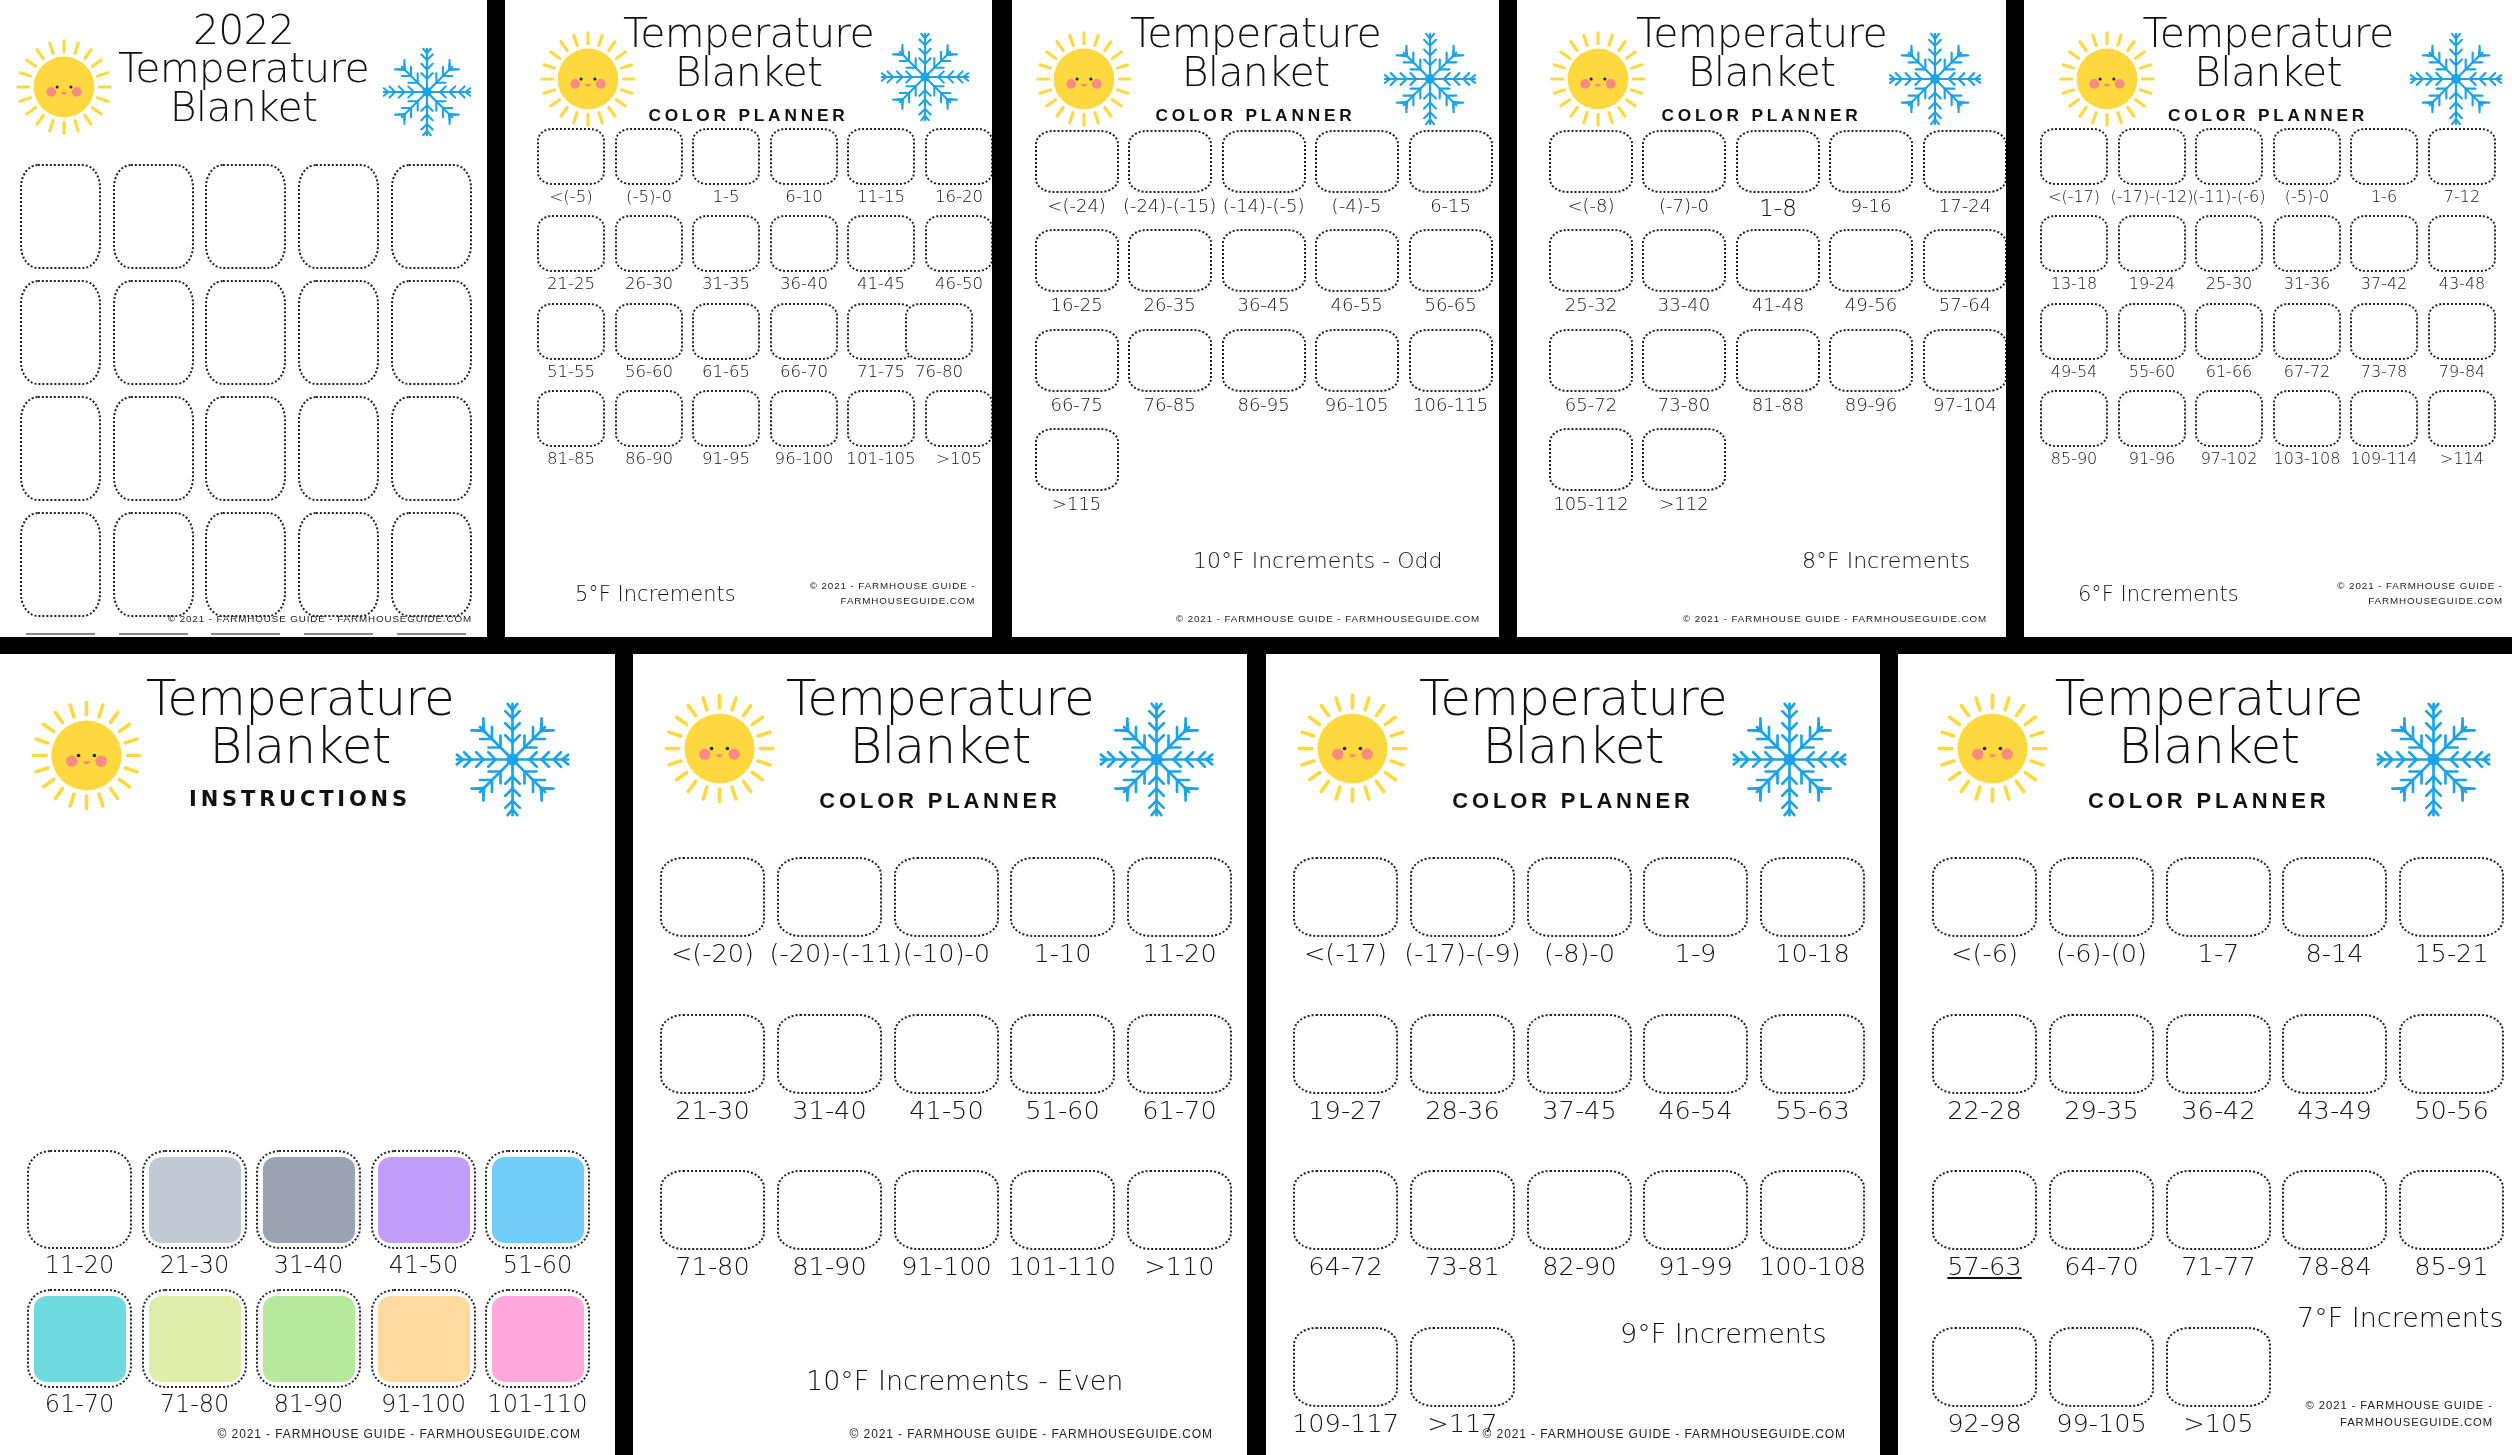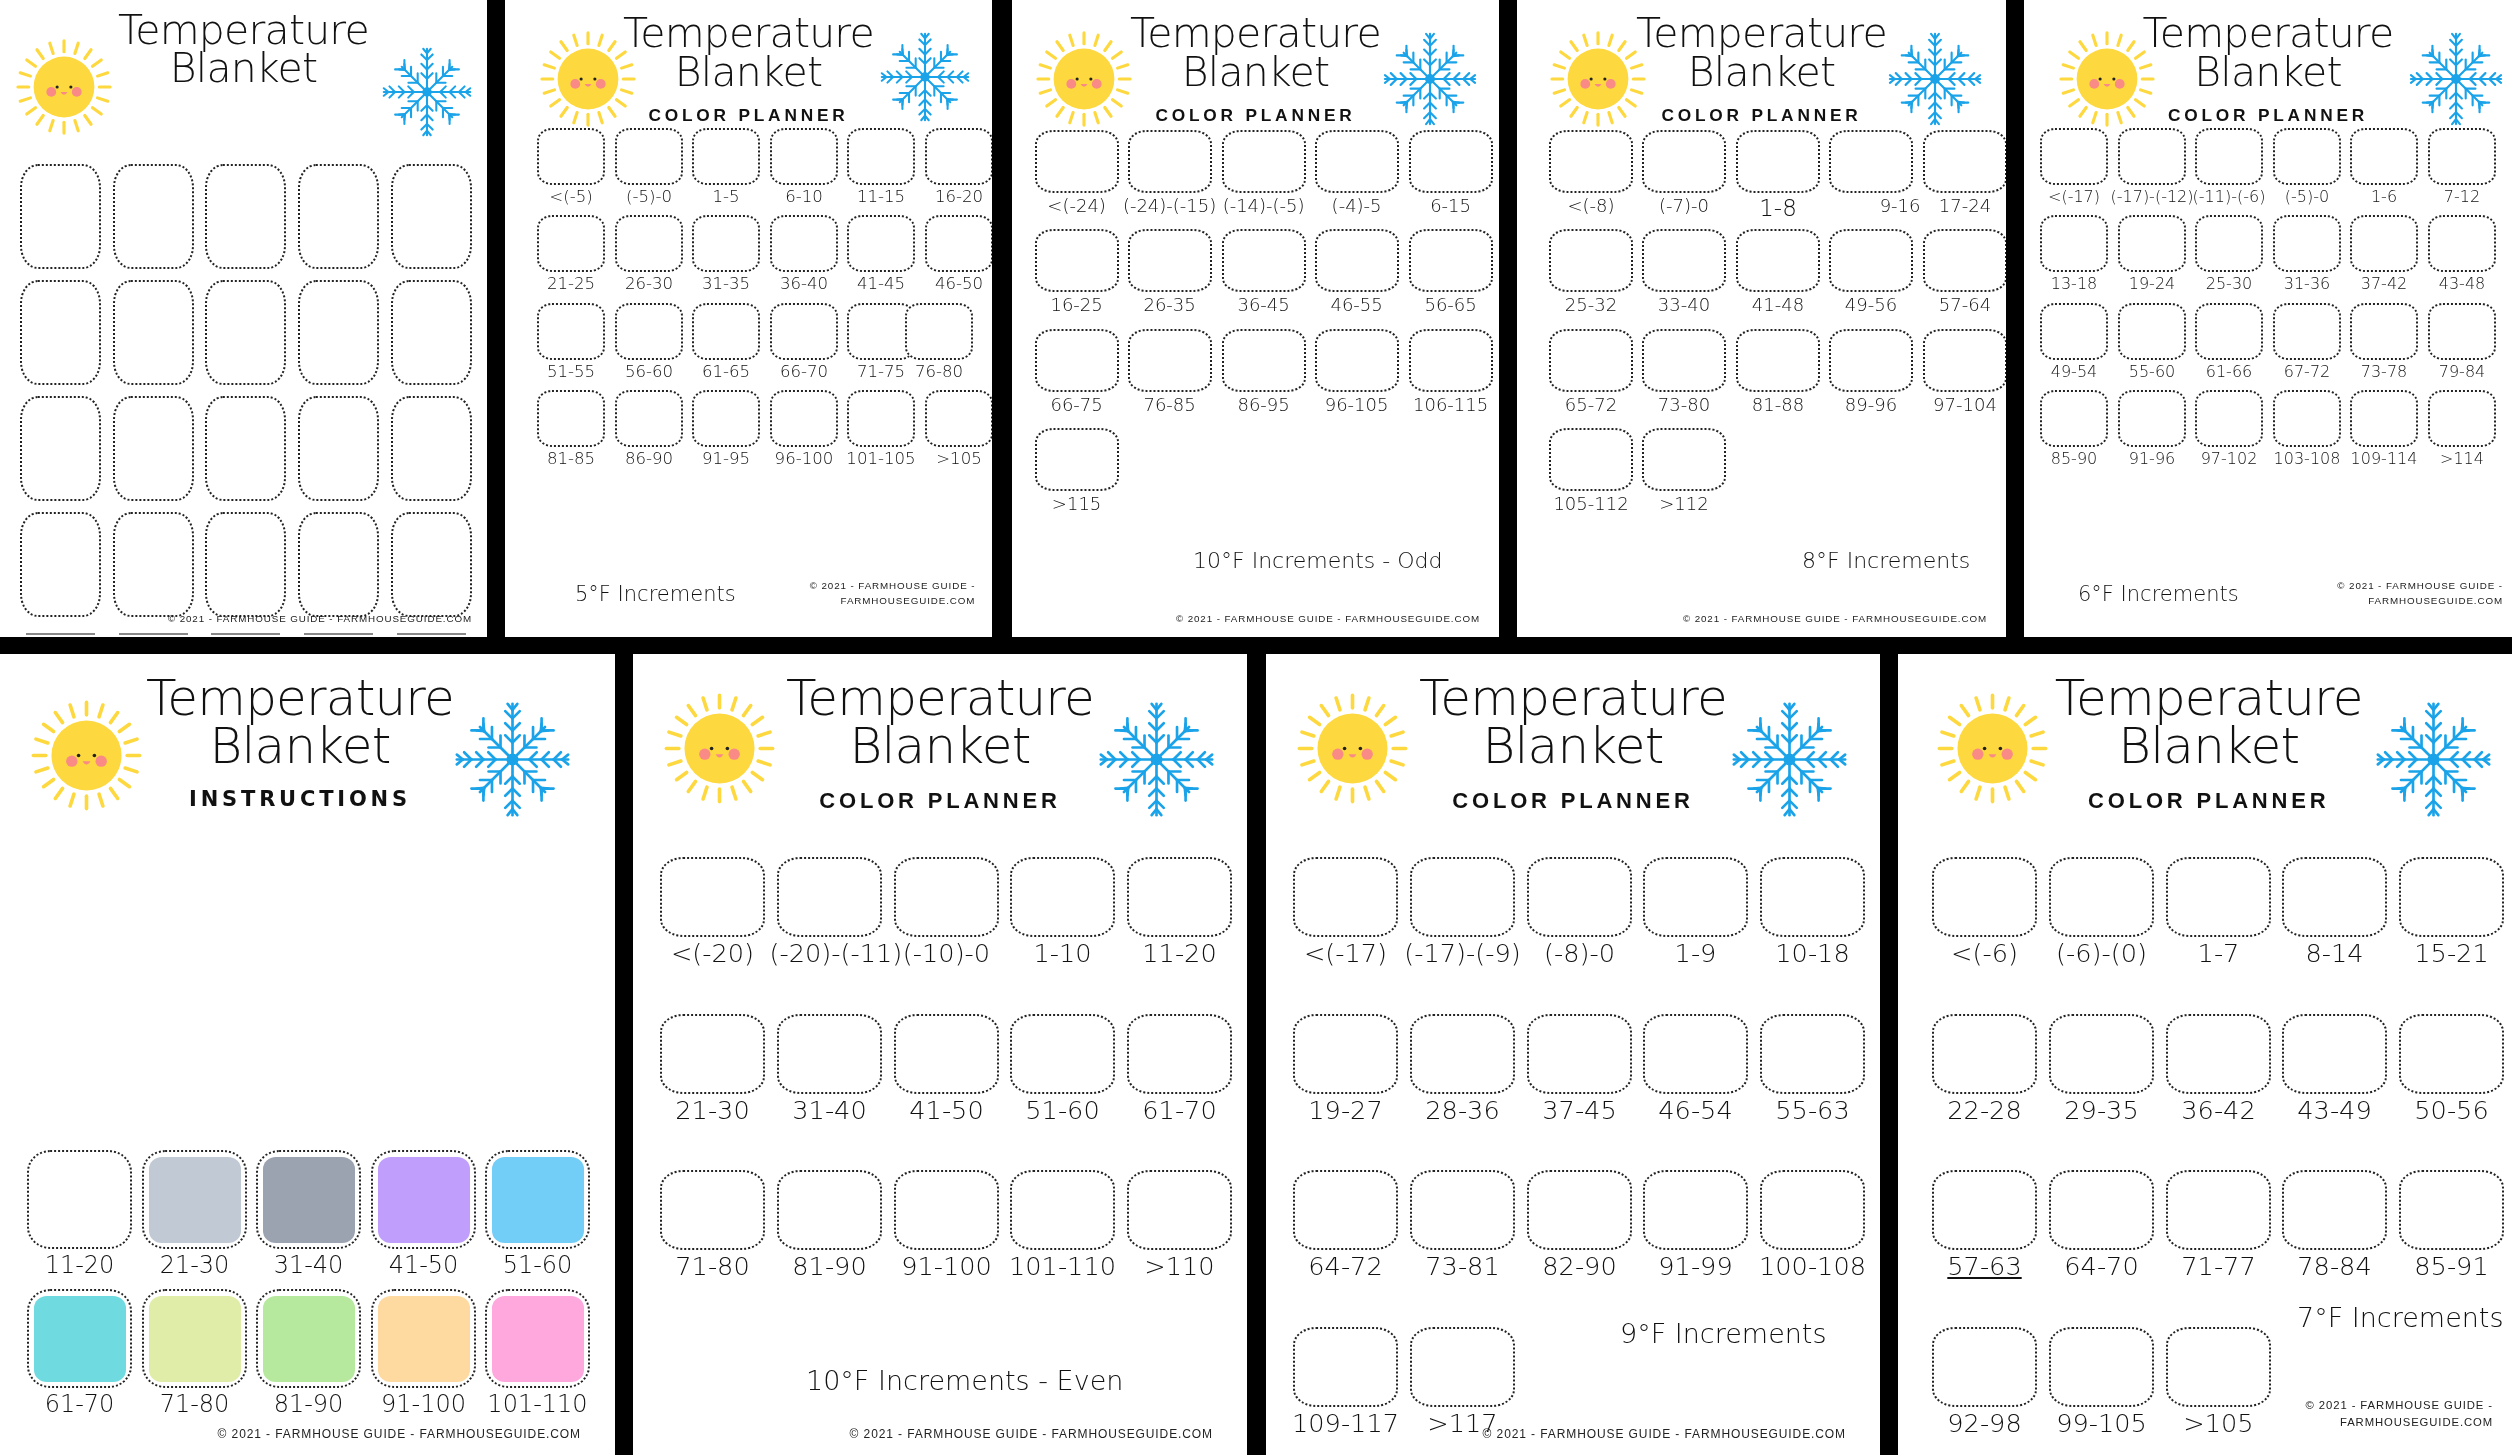--- a/index.html
+++ b/index.html
@@ -72,20 +72,21 @@
         <line x1="79.1" y1="28.8" x2="88.0" y2="22.4" stroke="#fdd83f" stroke-width="3.2" stroke-linecap="round"></line>
         <line x1="84.2" y1="38.9" x2="94.7" y2="35.5" stroke="#fdd83f" stroke-width="3.2" stroke-linecap="round"></line>
     <circle cx="50" cy="50" r="31" fill="#fdd83f"></circle>
     <circle cx="37" cy="55" r="5" fill="#f98a86"></circle>
     <circle cx="63" cy="55" r="5" fill="#f98a86"></circle>
     <circle cx="43" cy="50" r="1.6" fill="#222"></circle>
     <circle cx="57" cy="50" r="1.6" fill="#222"></circle>
     <path d="M46.5 55 Q50 61 53.5 55 Z" fill="#f98a86"></path>
   </svg></div>
   <div class="title" style="top:10.5px;font-size:41px;">
+    <span class="l">2022</span>
     <span class="l">Temperature</span>
     <span class="l">Blanket</span>
   </div>
   <div class="flake" style="left:380px;top:45px;width:94px;height:94px;"><svg viewBox="-50 -50 100 100" width="100%" height="100%">
     <g stroke="#1aa3e8" stroke-width="2.2" stroke-linecap="round" fill="none">
           <g transform="rotate(0)">
             <line x1="0" y1="0" x2="46" y2="0"></line>
             <line x1="14" y1="0" x2="20" y2="-6"></line>
             <line x1="14" y1="0" x2="20" y2="6"></line>
             <line x1="24" y1="0" x2="30" y2="-6"></line>
@@ -824,21 +825,21 @@
       <div class="cell" style="left: 93px; top: 0px; width: 84px; height: 63px;">
         <div class="box" style="width: 84px; height: 63px;"></div>
         <div class="lbl" style="top: 65px; font-size: 18px;">(-7)-0</div>
       </div>
       <div class="cell" style="left: 187px; top: 0px; width: 84px; height: 63px;">
         <div class="box" style="width: 84px; height: 63px;"></div>
         <div class="lbl" style="top: 65px; font-size: 23px;">1-8</div>
       </div>
       <div class="cell" style="left: 280px; top: 0px; width: 84px; height: 63px;">
         <div class="box" style="width: 84px; height: 63px;"></div>
-        <div class="lbl" style="top: 65px; font-size: 18px; text-align: right;">9-16</div>
+        <div class="lbl" style="top: 65px; font-size: 18px;">9-16</div>
       </div>
       <div class="cell" style="left: 374px; top: 0px; width: 84px; height: 63px;">
         <div class="box" style="width: 84px; height: 63px;"></div>
         <div class="lbl" style="top: 65px; font-size: 18px;">17-24</div>
       </div>
       <div class="cell" style="left: 0px; top: 99px; width: 84px; height: 63px;">
         <div class="box" style="width: 84px; height: 63px;"></div>
         <div class="lbl" style="top: 65px; font-size: 18px;">25-32</div>
       </div>
       <div class="cell" style="left: 93px; top: 99px; width: 84px; height: 63px;">

